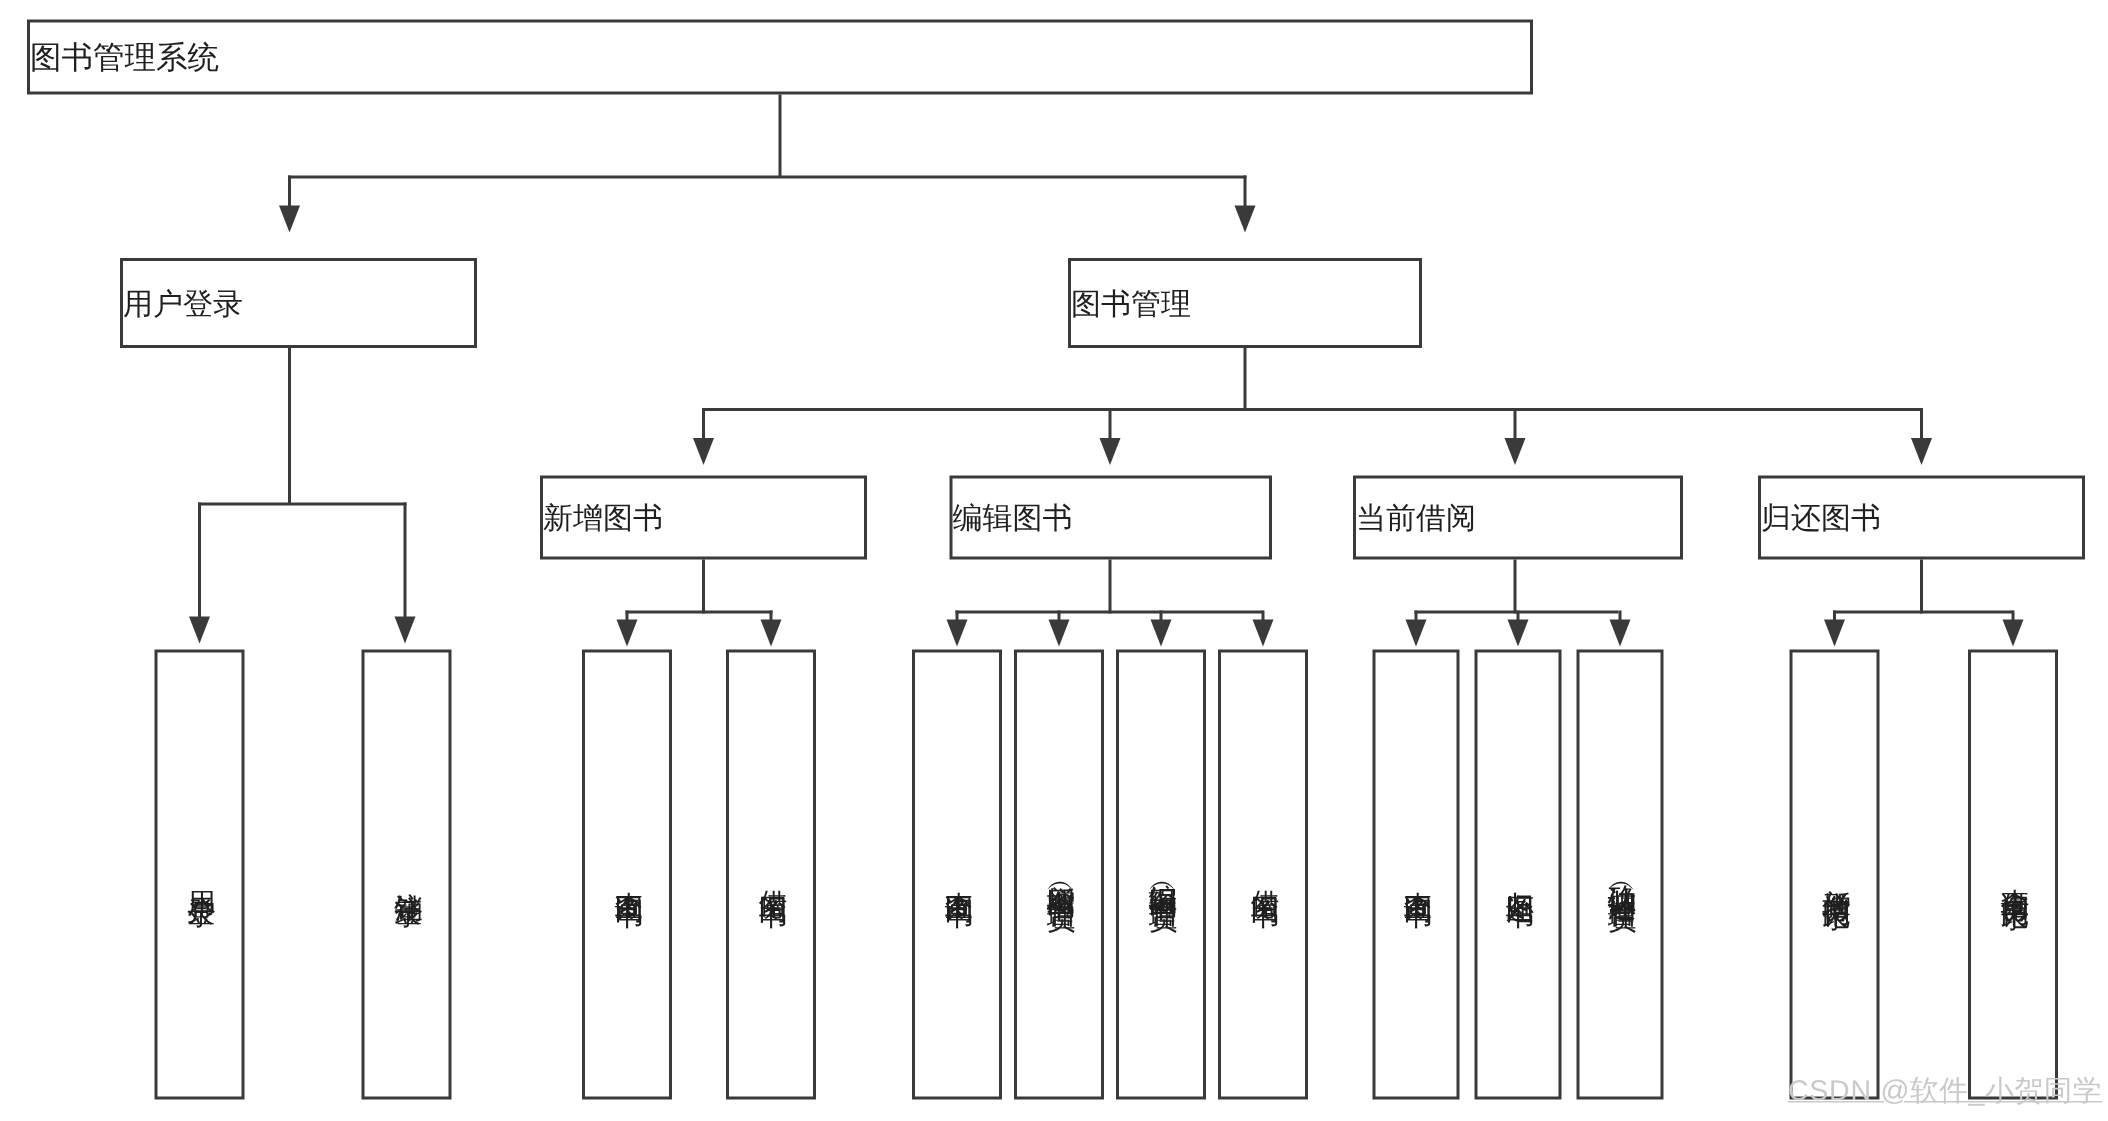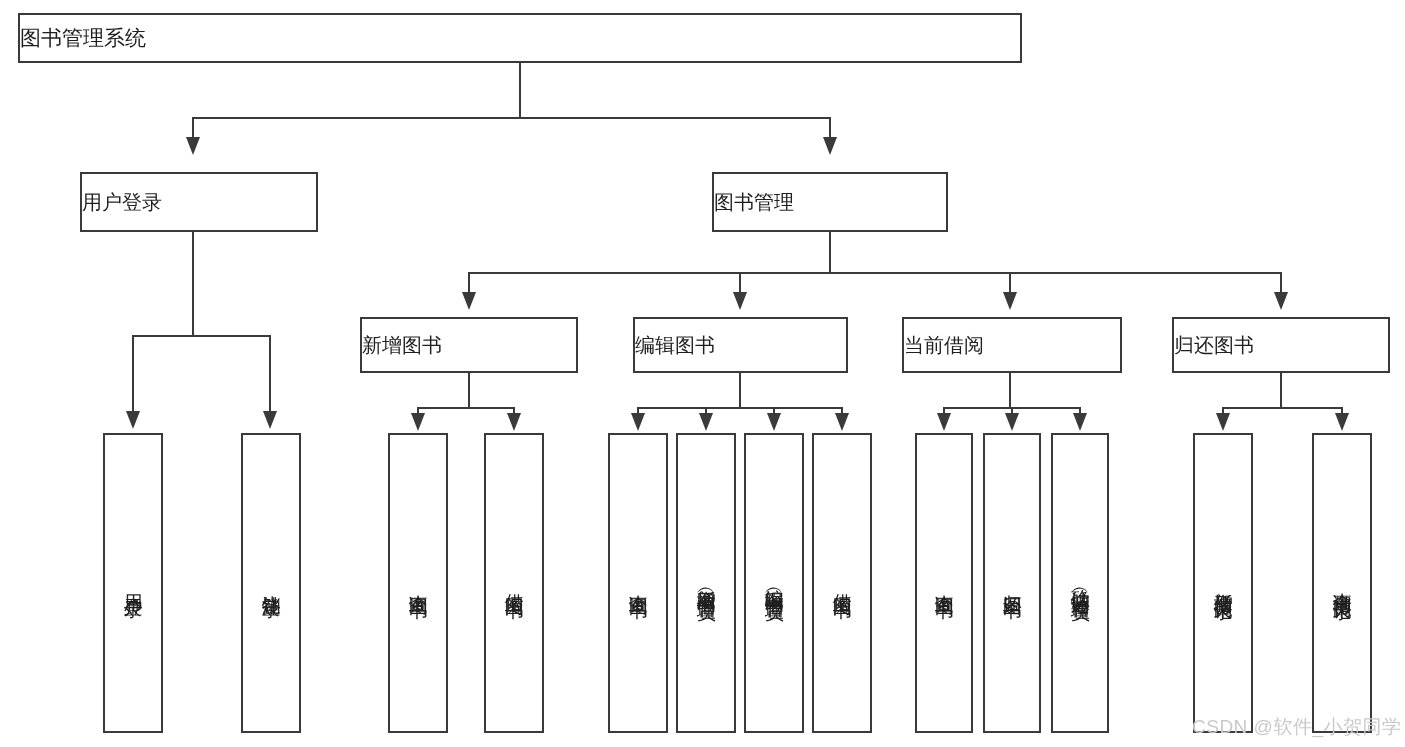--- a/index.html
+++ b/index.html
@@ -199,15 +199,15 @@
     <span class="vtext">确认归还（管理员）</span>
   </div>
 
   <div class="node leaf" style="left:1193px; top:433px; width:60px; height:300px;">
     <span class="vtext">新增借阅记录</span>
   </div>
   <div class="node leaf" style="left:1312px; top:433px; width:60px; height:300px;">
     <span class="vtext">查询借阅记录</span>
   </div>
 
-  <div class="watermark" style="left:1192px; top:714px;">CSDN @软件_小贺同学</div>
+  <div class="watermark" style="left:1192px; top:714px;text-decoration:underline;">CSDN @软件_小贺同学</div>
 
 </div>
 
 </body></html>

